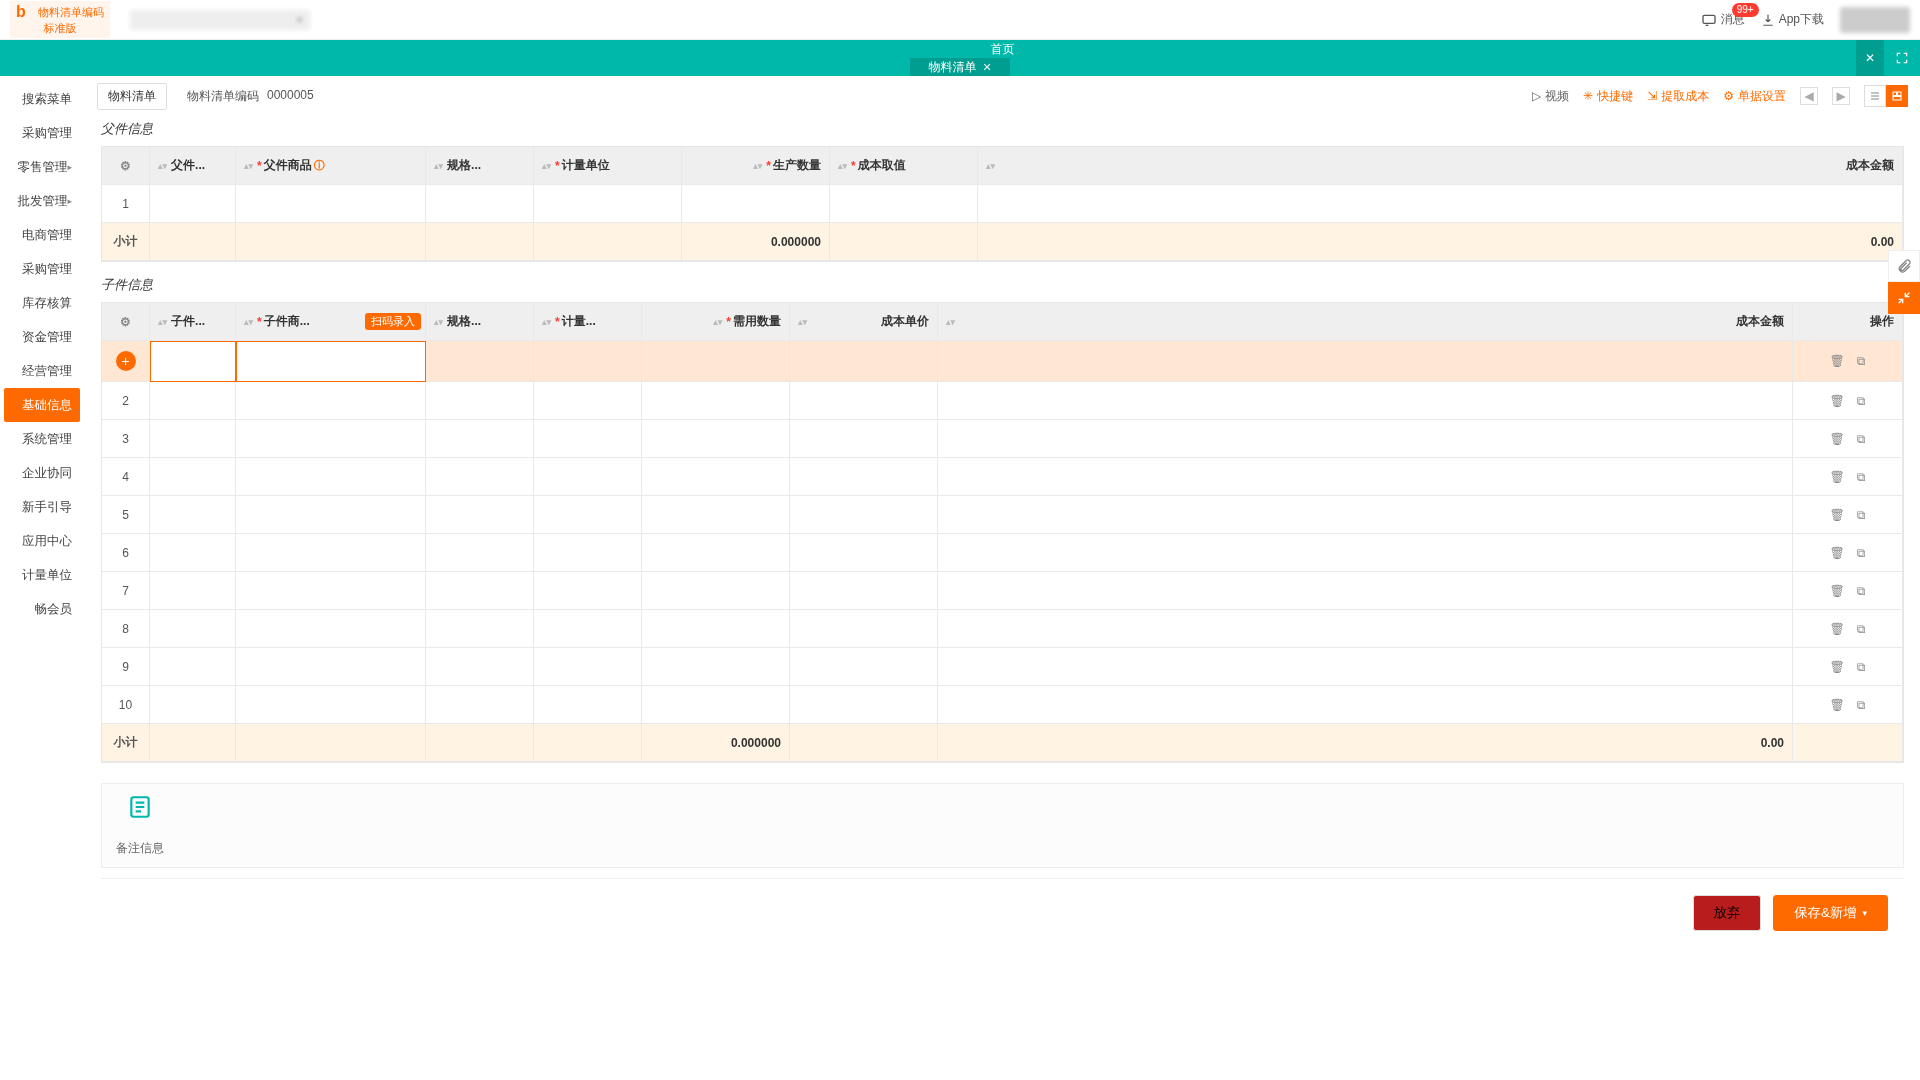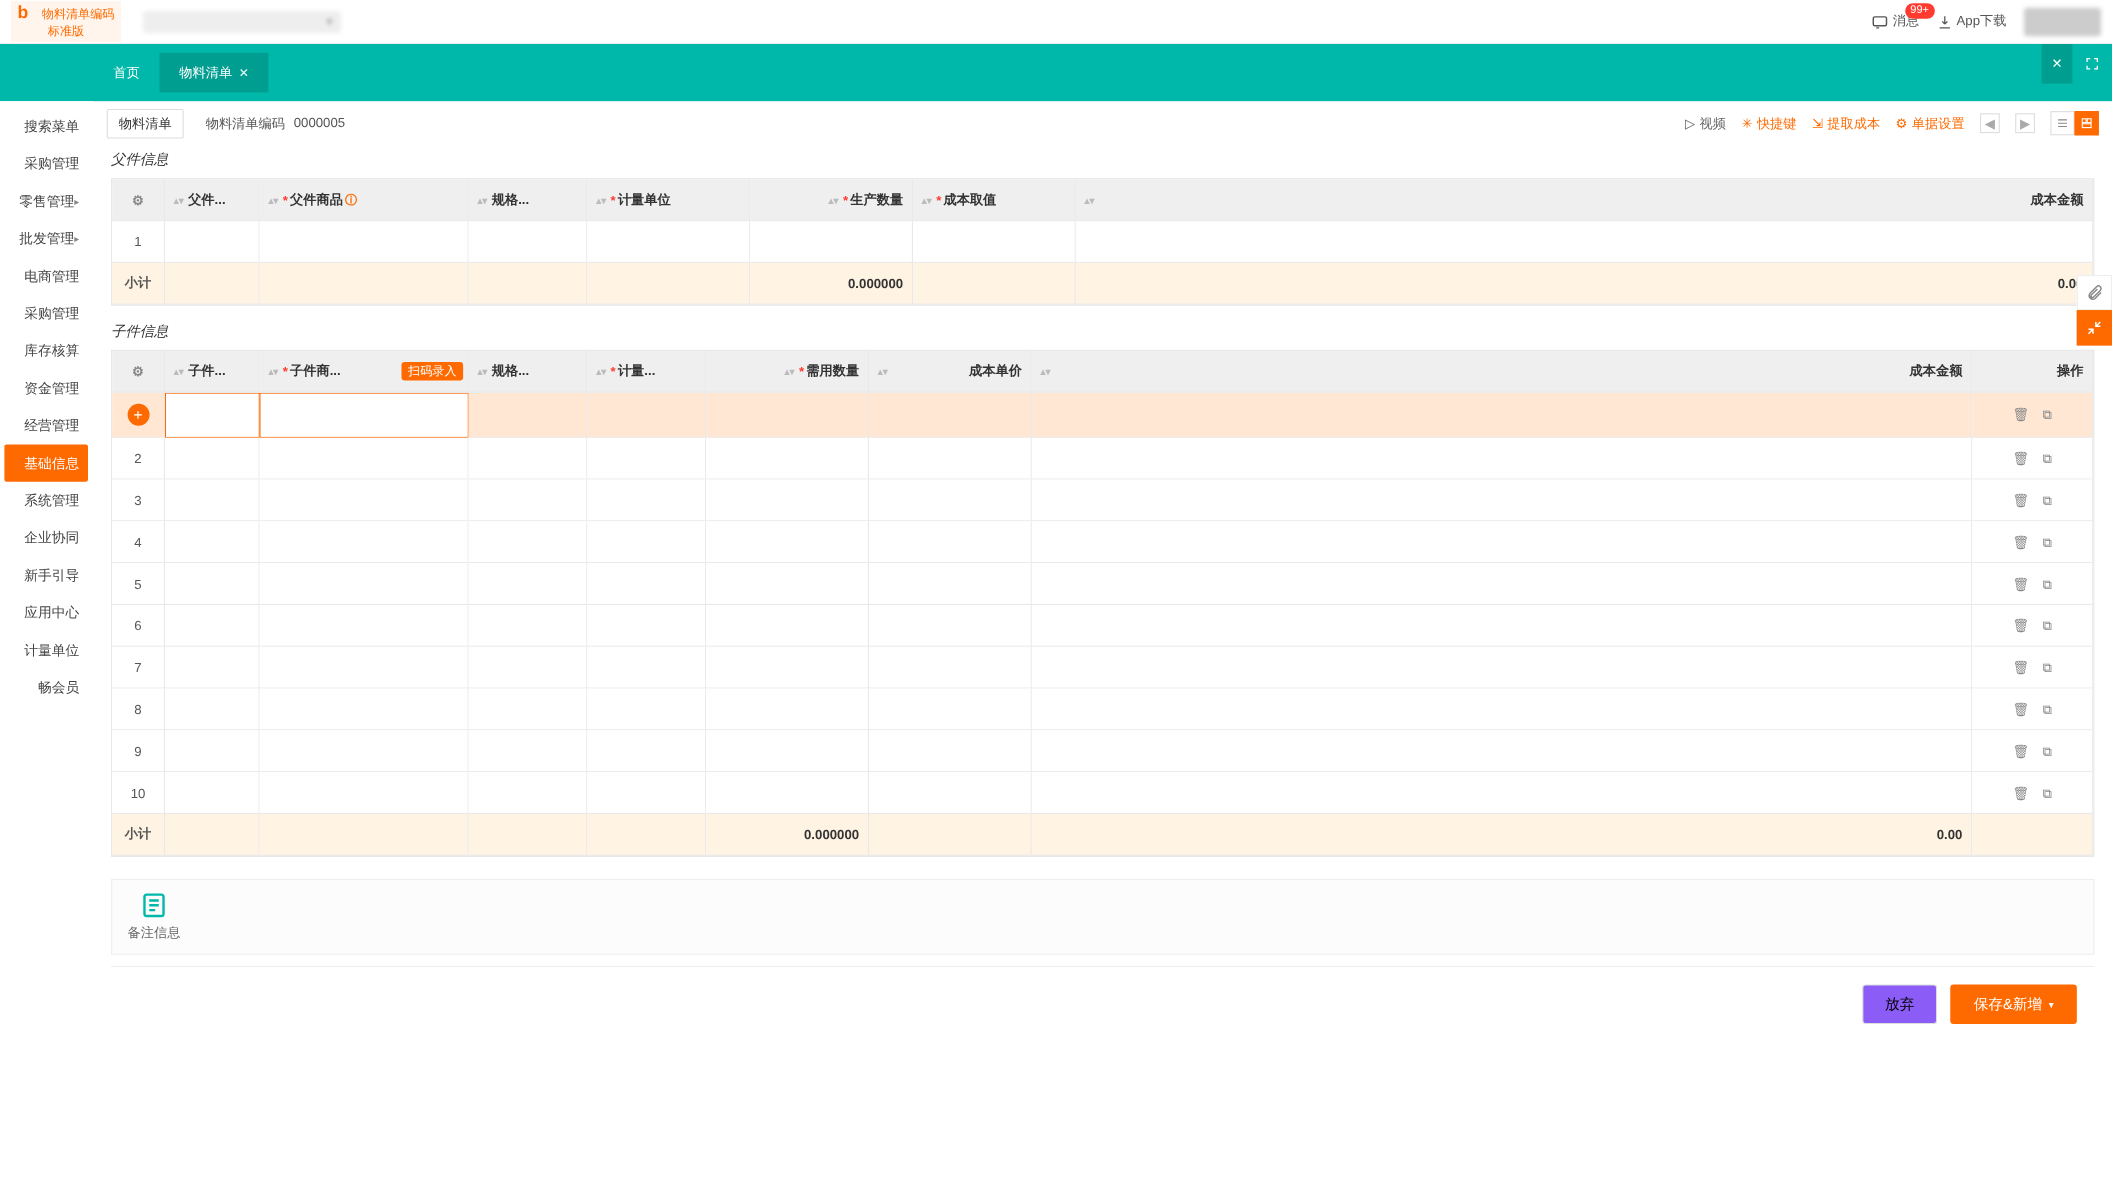--- a/index.html
+++ b/index.html
@@ -14,21 +14,21 @@
 .logo-text { color: #ff6a00; font-size: 11px; }
 .edition { color: #ff6a00; font-size: 11px; }
 .top-blur { width: 180px; height: 20px; margin-left: 20px; background: #eee; border-radius: 3px; filter: blur(2px); display:flex; align-items:center; justify-content:flex-end; padding-right:8px;}
 .chevron-down { color:#999; font-size:10px; }
 .top-spacer { flex: 1; }
 .top-item { display: flex; align-items: center; gap: 4px; margin-left: 16px; color: #555; position: relative; cursor: pointer; }
 .badge { position: absolute; top: -8px; right: -14px; background: #ff3b30; color: #fff; border-radius: 8px; padding: 0 5px; font-size: 10px; line-height: 14px; }
 .avatar { width: 70px; height: 26px; background: #ccc; margin-left: 16px; filter: blur(2px); border-radius: 3px; }
 
 
-.tabstrip { display: flex; align-items: center; height: 52px; background: #00b8a9; color: #fff; position: relative; }
+.tabstrip { display: flex; align-items: center; height: 36px; background: #00b8a9; color: #fff; position: relative; flex-direction: column; }
 .tabstrip .tab { padding: 0 18px; height: 36px; display: flex; align-items: center; gap: 6px; cursor: pointer; }
 .tabstrip .tab.active { background: #009e90; }
 .tab-close-icon { font-size: 11px; opacity: .9; }
 .tabstrip .tab.home { margin-left: 85px; }
 .ts-close { position:absolute; right: 36px; top:0; height:36px; width:28px; display:flex; align-items:center; justify-content:center; background:#009e90; cursor:pointer; }
 .ts-expand { position:absolute; right: 4px; top:0; height:36px; width:28px; display:flex; align-items:center; justify-content:center; cursor:pointer; }
 
 
 .main { display: flex; flex: 1; min-height: 0; }
 .sidebar { width: 85px; display: flex; flex-direction: column; border-right: 1px solid transparent; padding-top: 6px; background: #fff; position: relative; z-index: 2;}
@@ -71,27 +71,27 @@
 
 .row-active .cell { background:#ffe7d4; }
 .row-active .input-cell { background:#fff; border:1px solid #ff6a00; padding:0;}
 .row-active .input-cell input { width:100%; height:100%; border:none; outline:none; padding:8px; font-size:12px;}
 .add-btn { width:20px; height:20px; border-radius:50%; background:#ff6a00; color:#fff; display:flex; align-items:center; justify-content:center; font-size:14px; cursor:pointer;}
 .act-cell { justify-content:center; gap:12px; color:#888;}
 .act-cell span { cursor:pointer;}
 
 
 .remarks { display:flex; align-items:center; gap:16px; margin: 10px 16px; border:1px solid #eee; padding:10px 14px; background:#fcfcfc;}
-.remarks-icon-box { display:flex; flex-direction:column; align-items:center; gap:4px; color:#666;}
+.remarks-icon-box { display:flex; flex-direction:column; align-items:center; gap:20px; color:#666;}
 .remarks-icon { width:26px; height:26px; color:#00b8a9; }
 .remarks textarea { flex:1; border:none; resize:none; height:36px; outline:none; color:#333; font-size:12px; background:transparent;}
 .remarks textarea::placeholder { color:#bbb; }
 
 .footer { display:flex; justify-content:flex-end; gap:12px; padding: 16px; border-top:1px solid #eee; margin: 0 16px;}
-.btn { padding: 8px 20px; border:1px solid #ddd; background:#8b5cf6; border-radius:3px; cursor:pointer; display:flex; align-items:center; gap:6px;}
+.btn { padding: 8px 20px; border:1px solid #ddd; background:#b91c1c; border-radius:3px; cursor:pointer; display:flex; align-items:center; gap:6px;}
 .btn.primary { background:#ff6a00; color:#fff; border-color:#ff6a00;}
 .caret { font-size:9px;}
 
 
 .float-right { position:absolute; right:0; top: 250px; display:flex; flex-direction:column; }
 .float-btn { width:32px; height:32px; display:flex; align-items:center; justify-content:center; border:1px solid #eee; background:#fff; color:#888; cursor:pointer;}
 .float-btn.on { background:#ff6a00; color:#fff; border-color:#ff6a00;}
 
 svg { display:block; }
 </style>

